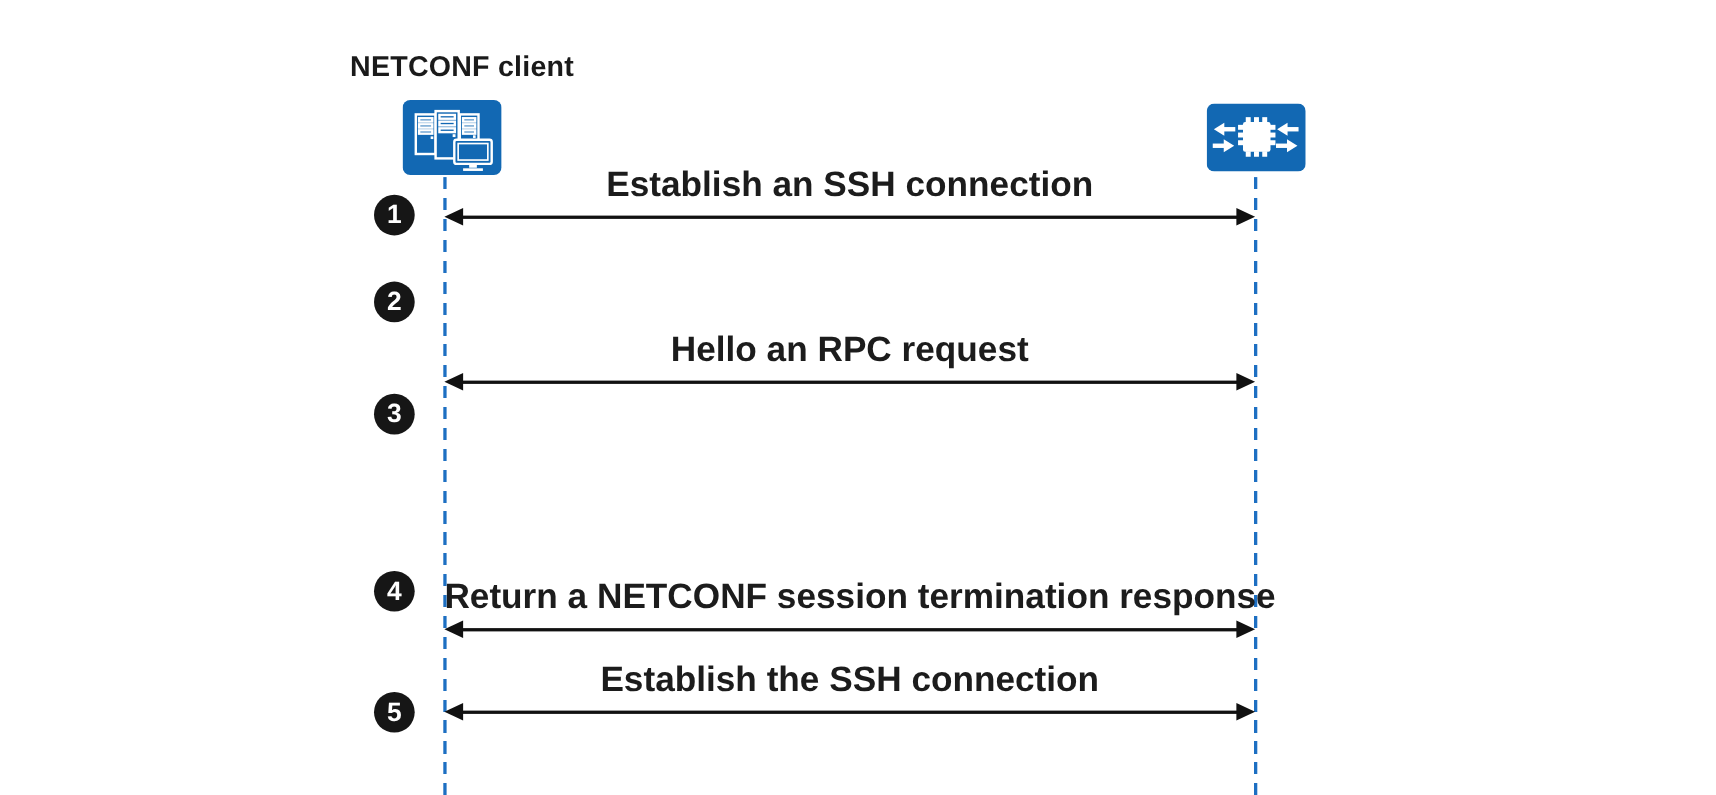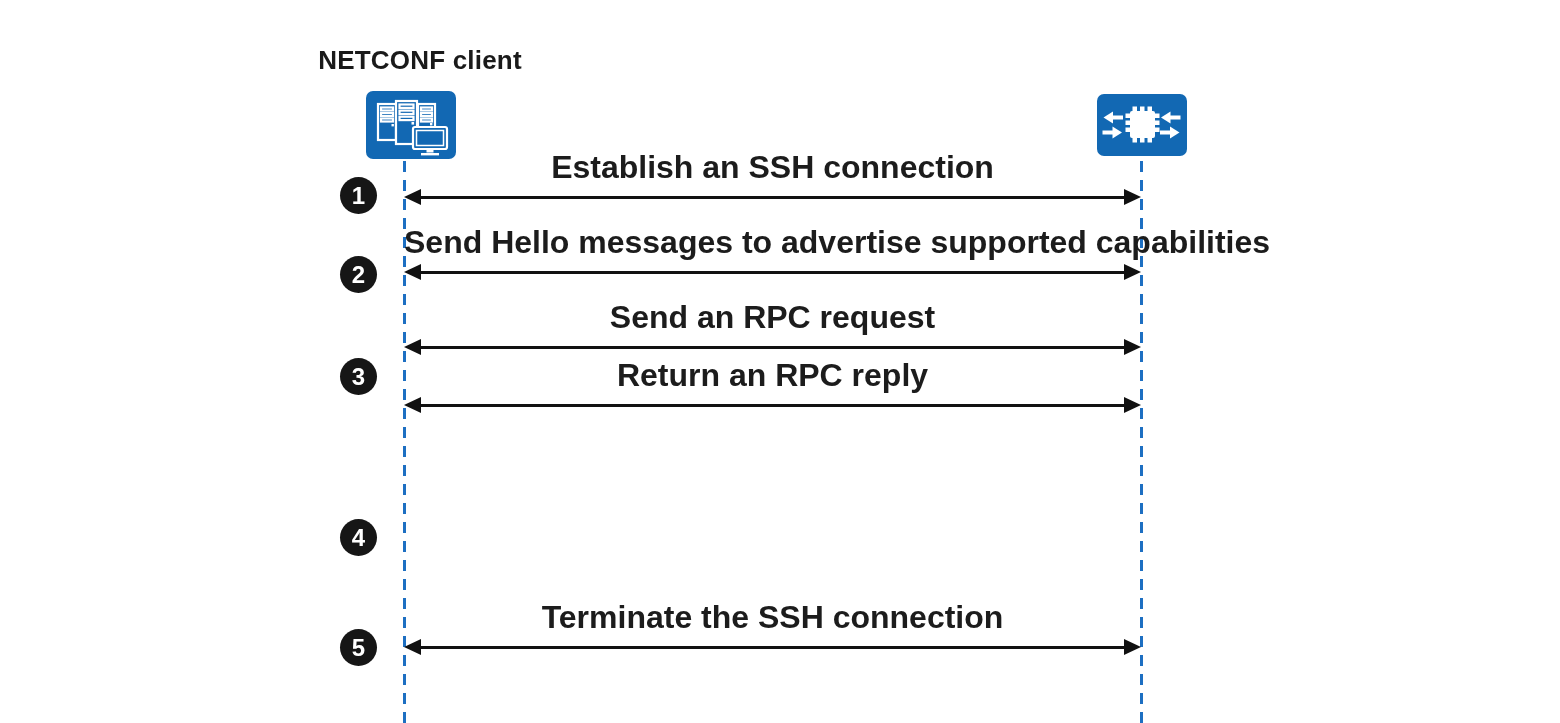--- a/index.html
+++ b/index.html
@@ -126,51 +126,43 @@
 
   <div class="message" style="top:155px">
     <div class="msg-label">Establish an SSH connection</div>
     <div class="arrow">
       <span class="head left"></span>
       <span class="line"></span>
       <span class="head right"></span>
     </div>
   </div>
 
-  <div class="message" style="top:230px">
-    <div class="msg-label">Send Hello messages to advertise supported capabilities</div>
-    <div class="arrow">
-      <span class="head left"></span>
-      <span class="line"></span>
-      <span class="head right"></span>
-    </div>
-  </div>
 
   <div class="message" style="top:305px">
-    <div class="msg-label">Send an RPC request</div>
-    <div class="arrow">
-      <span class="head left"></span>
-      <span class="line"></span>
-      <span class="head right"></span>
-    </div>
-  </div>
-
-  <div class="message" style="top:363px">
-    <div class="msg-label">Return an RPC reply</div>
+    <div class="msg-label">Hello an RPC request</div>
     <div class="arrow">
       <span class="head left"></span>
       <span class="line"></span>
       <span class="head right"></span>
     </div>
   </div>
 
 
 
+  <div class="message" style="top:530px">
+    <div class="msg-label">Return a NETCONF session termination response</div>
+    <div class="arrow">
+      <span class="head left"></span>
+      <span class="line"></span>
+      <span class="head right"></span>
+    </div>
+  </div>
+
   <div class="message" style="top:605px">
-    <div class="msg-label">Terminate the SSH connection</div>
+    <div class="msg-label">Establish the SSH connection</div>
     <div class="arrow">
       <span class="head left"></span>
       <span class="line"></span>
       <span class="head right"></span>
     </div>
   </div>
 
 </div>
 
 </body></html>

